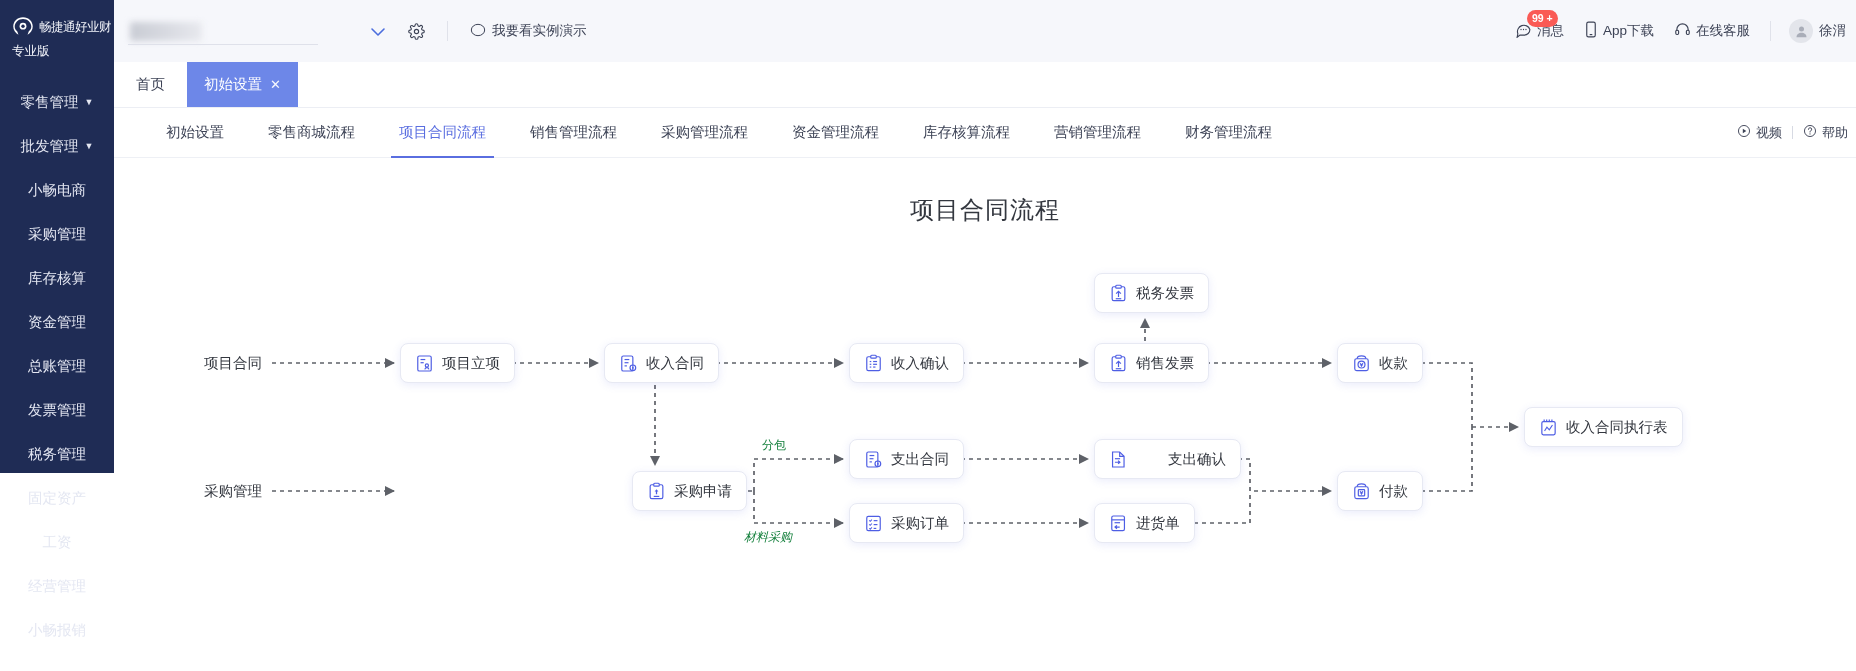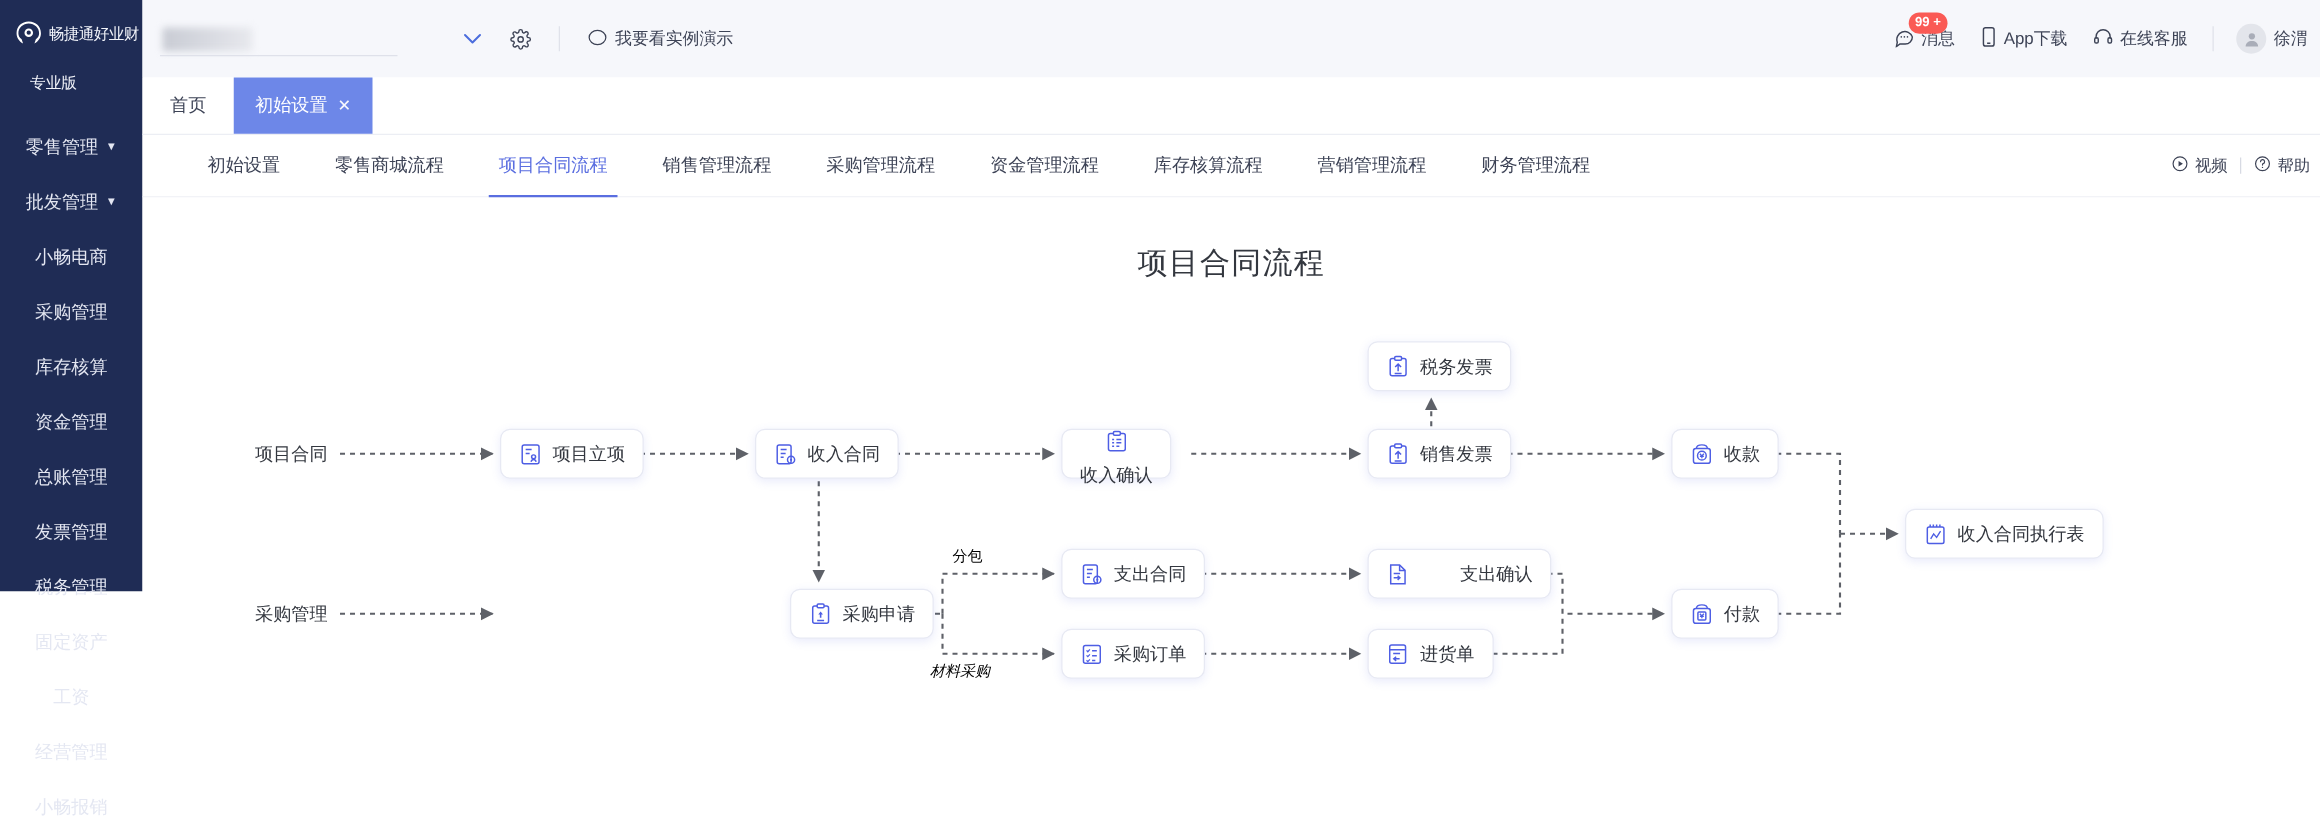--- a/index.html
+++ b/index.html
@@ -20,21 +20,21 @@
   }
   .brand { padding: 14px 0 0 0; text-align: left; }
   .brand-row { display: flex; align-items: center; padding-left: 10px; }
   .brand-logo { width: 26px; height: 26px; flex: 0 0 26px; }
   .brand-name {
     font-size: 12.5px; color: #f2f4fa; margin-left: 3px;
     letter-spacing: -0.5px; white-space: nowrap; overflow: hidden;
     max-width: 78px;
   }
   .brand-sub {
-    font-size: 12.5px; color: #f2f4fa; padding-left: 24px; margin-top: 18px;
+    font-size: 12.5px; color: #f2f4fa; padding-left: 12px; margin-top: 3px;
   }
   .side-items { margin-top: 20px; }
   .side-item {
     height: 44px; display: flex; align-items: center; justify-content: center;
     font-size: 14.5px; color: #e4e7f2; cursor: pointer; position: relative;
   }
   .side-item .caret {
     margin-left: 6px; font-size: 9px; color: #e4e7f2; line-height: 1;
   }
 
@@ -153,21 +153,21 @@
     white-space: nowrap;
     cursor: pointer;
     text-align: right;
   }
   .node .ni { width: 19px; height: 19px; flex: 0 0 19px; display:flex; }
 
   .rowlabel {
     position: absolute; font-size: 14.5px; color: #33373f; white-space: nowrap;
   }
   .edgelabel {
-    position: absolute; font-size: 12px; color: #000000; white-space: nowrap;
+    position: absolute; font-size: 12px; color: #15803d; white-space: nowrap;
   }
   svg.wires { position: absolute; inset: 0; width: 100%; height: 100%; pointer-events: none; }
 </style>
 </head>
 <body>
 
 <div id="app">
 
   <div class="sidebar">
     <div class="brand">
@@ -444,21 +444,21 @@
             <line x1="7" y1="7" x2="13" y2="7"></line>
               <line x1="7" y1="11" x2="12" y2="11"></line>
               <line x1="7" y1="15" x2="10" y2="15"></line>
             <circle cx="17.5" cy="17.5" r="3.6"></circle>
             <circle cx="17.5" cy="17.5" r="1.1" fill="#4e5ee4" stroke="none"></circle>
           </svg>
         </span>
         <span>收入合同</span>
       </div>
 
-      <div class="node" style="left:735px; top:185px;flex-direction:column;">
+      <div class="node" style="left:735px; top:185px;">
         <span class="ni">
           <svg width="19" height="19" viewBox="0 0 24 24" fill="none" stroke="#4e5ee4" stroke-width="1.5">
             <rect x="3.5" y="3.5" width="17" height="17.5" rx="2"></rect>
             <rect x="8.5" y="1.6" width="7" height="3.6" rx="1.2" fill="#fff"></rect>
             <line x1="7.2" y1="9.5" x2="9.2" y2="9.5"></line>
               <line x1="11.5" y1="9.5" x2="16.5" y2="9.5"></line>
             <line x1="7.2" y1="13" x2="9.2" y2="13"></line>
               <line x1="11.5" y1="13" x2="16.5" y2="13"></line>
             <line x1="7.2" y1="16.5" x2="9.2" y2="16.5"></line>
               <line x1="11.5" y1="16.5" x2="14.5" y2="16.5"></line>

